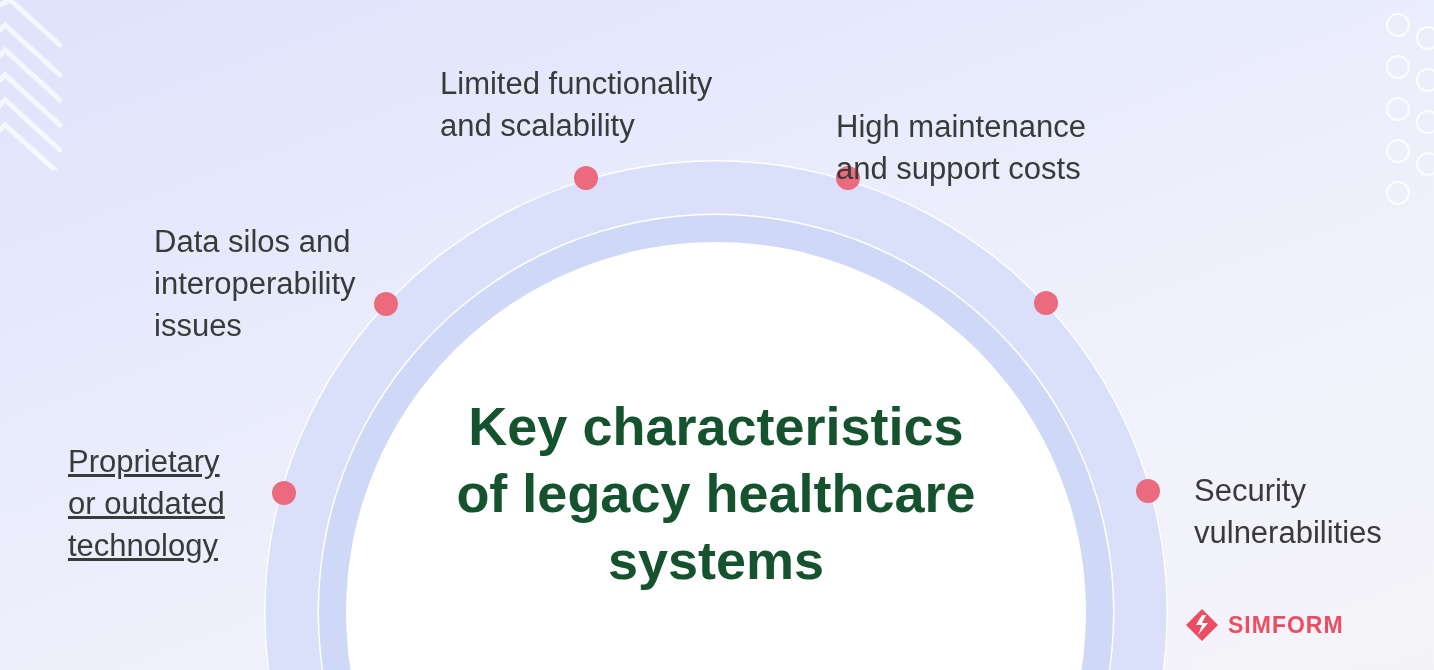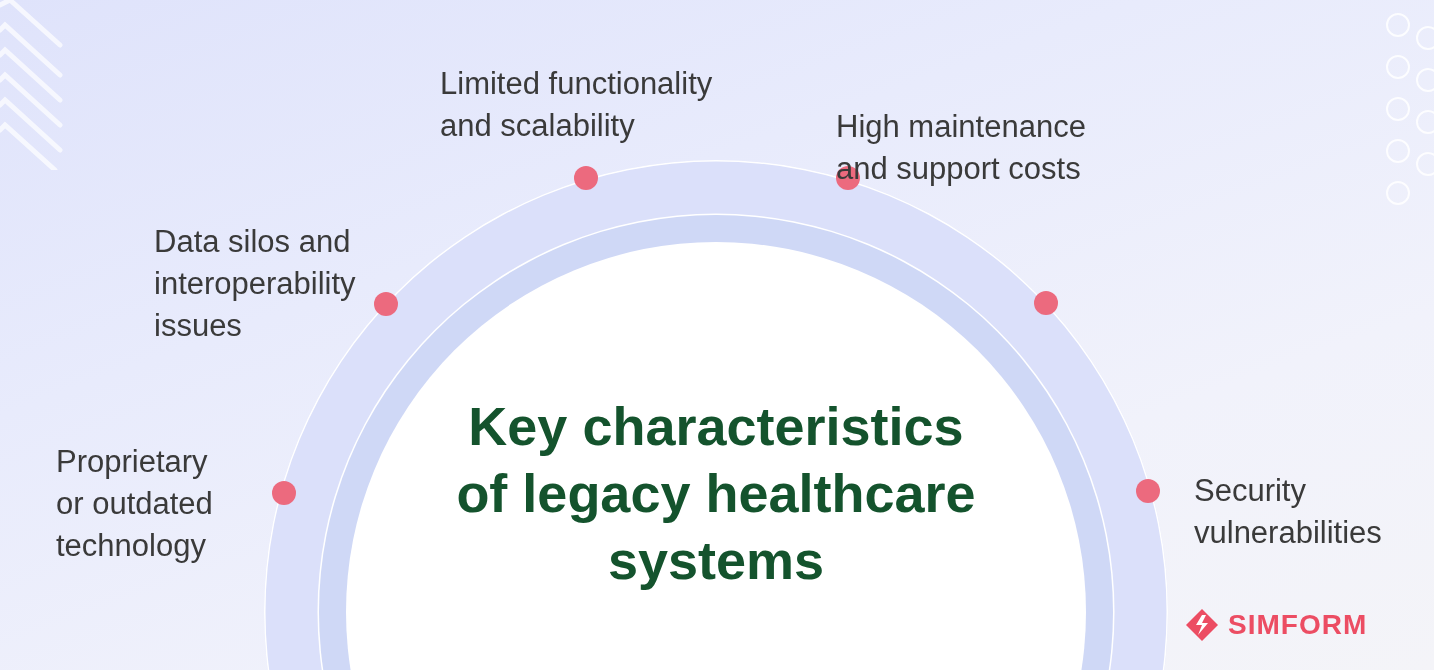--- a/index.html
+++ b/index.html
@@ -32,21 +32,21 @@
       white-space: pre-line;
     }
     .title {
       position: absolute; left: 416px; top: 393px; width: 600px; text-align: center;
       font-weight: bold; font-size: 54px; line-height: 67px; color: #14532d;
       white-space: pre-line;
     }
     .chevrons { position: absolute; left: 0; top: 0; }
     .bubbles { position: absolute; left: 1370px; top: 0; }
     .logo { position: absolute; left: 1184px; top: 607px; display: flex; align-items: center; gap: 8px; }
-    .logo-text { color: #ec4d63; font-weight: bold; font-size: 28px; letter-spacing: 1px; }
+    .logo-text { color: #ec4d63; font-weight: bold; font-size: 23px; letter-spacing: 1px; }
   </style>
 </head>
 <body>
 
 <div class="canvas">
 
   <svg class="chevrons" width="70" height="170">
     <g fill="none" stroke="#ffffff" stroke-width="5" stroke-opacity="0.7" stroke-linecap="round">
       <polyline points="0,5 10,0 60,45"></polyline>
       <polyline points="0,30 5,25 60,75"></polyline>
@@ -73,21 +73,21 @@
 
   <div class="ring-outer"></div>
   <div class="ring-inner"></div>
   <div class="core"></div>
 
   <div class="title">Key characteristics
 of legacy healthcare
 systems</div>
 
   <div class="dot" style="left:284px; top:493px;"></div>
-  <div class="label" style="left:56px; top:441px;">Proprietary
+  <div class="label" style="left:68px; top:441px;text-decoration:underline;">Proprietary
 or outdated
 technology</div>
 
   <div class="dot" style="left:386px; top:304px;"></div>
   <div class="label" style="left:114px; top:221px;margin-left:40px;">Data silos and
 interoperability
 issues</div>
 
   <div class="dot" style="left:586px; top:178px;"></div>
   <div class="label" style="left:420px; top:63px;margin-left:20px;">Limited functionality

